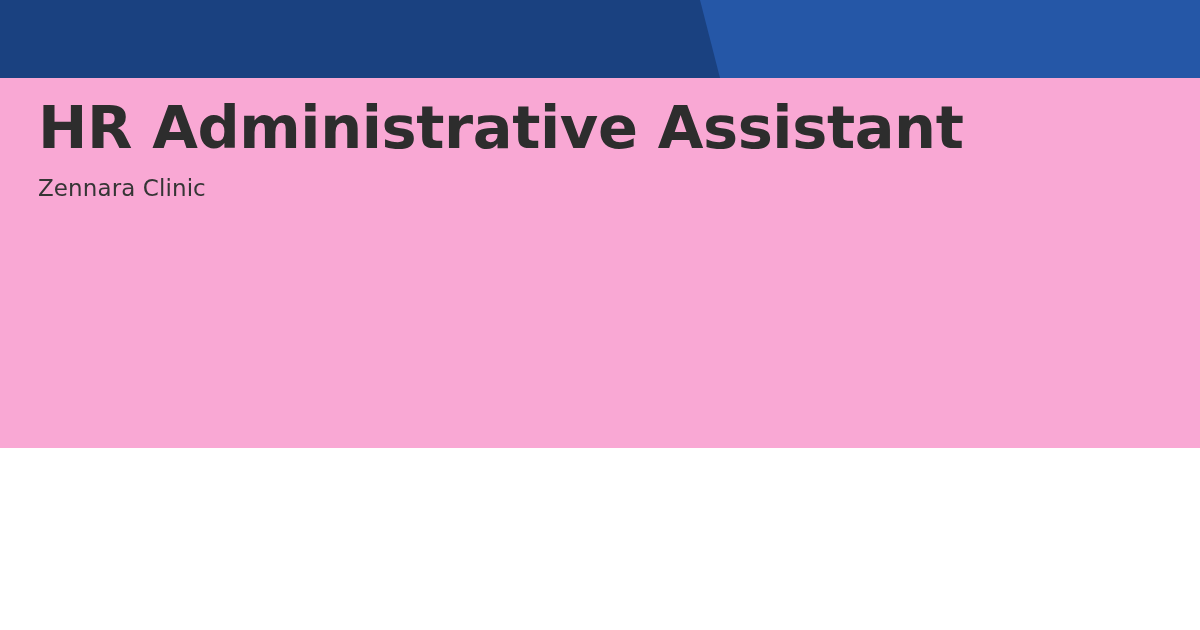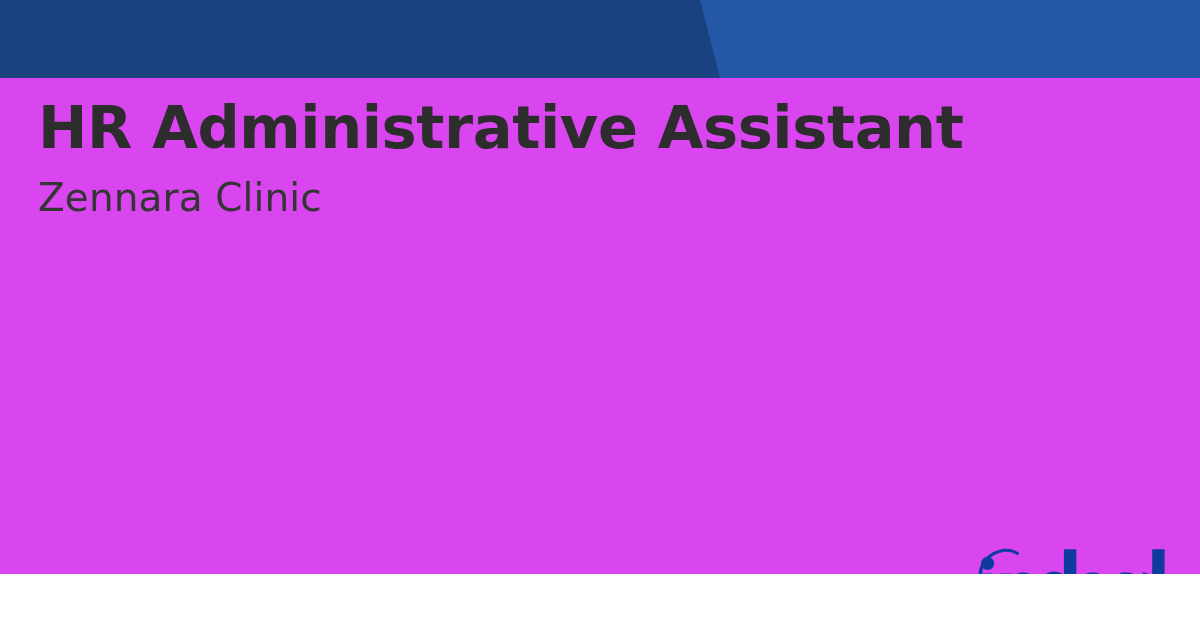--- a/index.html
+++ b/index.html
@@ -11,22 +11,22 @@
     width: 1200px;
     height: 630px;
     background: #ffffff;
     font-family: "DejaVu Sans", "Liberation Sans", sans-serif;
     overflow: hidden;
   }
 
   .card {
     position: relative;
     width: 1200px;
-    height: 574px;
-    background: #d946ef;
+    height: 448px;
+    background: #f9a8d4;
     overflow: hidden;
   }
 
   
   .banner {
     position: absolute;
     left: 0;
     top: 0;
     width: 1200px;
     height: 78px;
@@ -50,21 +50,21 @@
     font-size: 59px;
     font-weight: 700;
     line-height: 1.07;
     letter-spacing: -0.4px;
     color: #2d2d2d;
     white-space: nowrap;
   }
   .company-name {
     margin: 0;
     padding-top: 16px;
-    font-size: 39px;
+    font-size: 23px;
     font-weight: 400;
     line-height: 1.16;
     letter-spacing: 0.1px;
     color: #353535;
     white-space: nowrap;
   }
 
   
   .logo {
     position: absolute;

